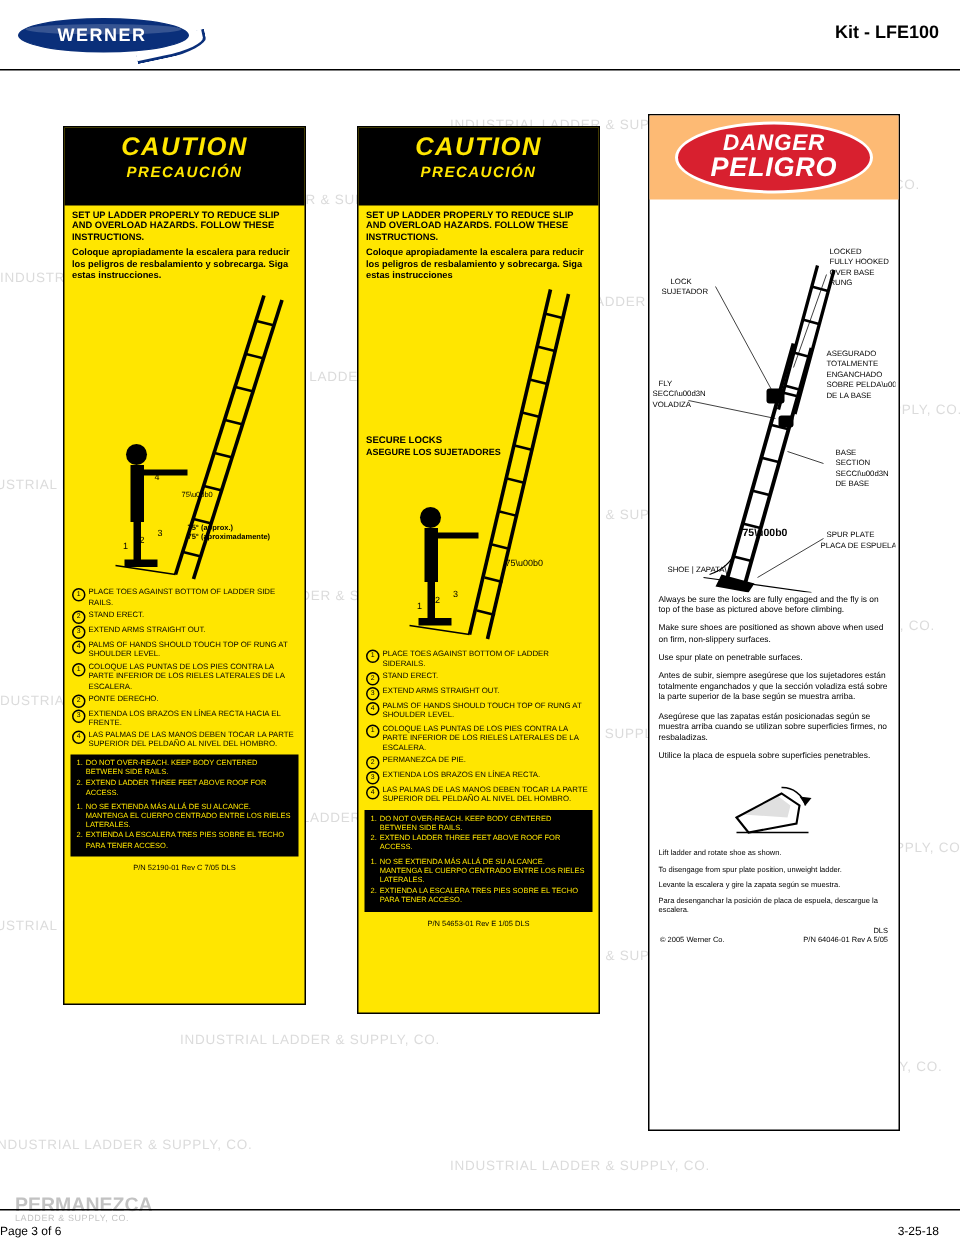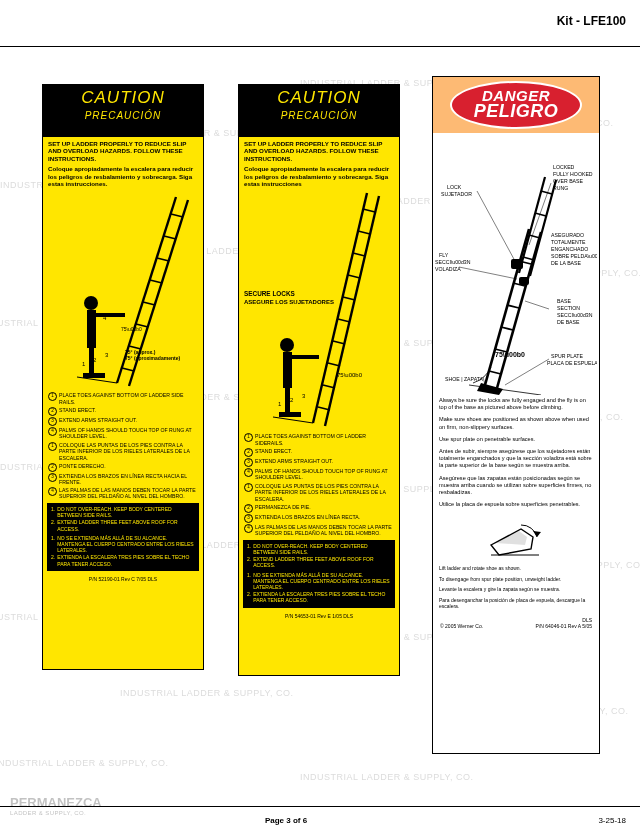--- a/index.html
+++ b/index.html
@@ -71,21 +71,21 @@
     position:absolute;left:0;top:46px;width:640px;height:1px;background:#000;
   }
 
   
   .panel{position:absolute;z-index:6;}
 
   
   .ylabel{background:#ffe600;border:1px solid #000;}
   .blackbar{
     background:#000;color:#ffe600;text-align:center;
-    font-weight:normal;font-style:italic;
+    font-weight:bold;font-style:italic;
   }
   .blackbar .l1{font-size:17px;letter-spacing:1px;line-height:19px;padding-top:3px;}
   .blackbar .l2{font-size:10px;letter-spacing:1px;line-height:17px;padding-bottom:13px;}
   .ytext{font-size:6.2px;font-weight:bold;line-height:7.4px;padding:3px 5px 0 5px;}
   .numlist{font-size:5.2px;line-height:6.6px;padding:0 5px;}
   .numlist div{display:flex;gap:2px;margin-bottom:1px;}
   .numlist .n{
     flex:0 0 auto;width:7px;height:7px;border:.6px solid #000;border-radius:50%;
     text-align:center;line-height:6.4px;font-size:4.6px;
   }
@@ -113,27 +113,32 @@
   .dtext{font-size:5.6px;line-height:7.2px;padding:2px 6px;}
   .dtext p{margin:0 0 5px 0;}
   .dfoot{font-size:5px;line-height:6.4px;padding:2px 6px 4px;}
   .dls{font-size:5px;text-align:right;padding-right:7px;}
 
   .calloutsvg{display:block;}
 
   
   .footer{position:absolute;left:0;bottom:0;width:640px;height:34px;z-index:10;}
   .foot-rule{position:absolute;left:0;top:0;width:640px;height:1px;background:#000;}
-  .page-label{position:absolute;left:0;top:10px;width:572px;text-align:center;font-size:8px;font-weight:bold;}
+  .page-label{position:absolute;left:0;top:10px;width:572px;font-size:8px;}
   .date-label{position:absolute;right:14px;top:10px;font-size:8px;}
 </style>
 </head>
 <body>
 
 <div class="header">
+  <div class="werner-logo">
+    <div class="oval"></div>
+    <div class="txt">WERNER</div>
+    <div class="swoosh"></div>
+  </div>
   <div class="kit">Kit - LFE100</div>
   <div class="head-rule"></div>
 </div>
 
 <div class="wm-layer">
   <div class="wm" style="left:300px;top:78px;">INDUSTRIAL LADDER &amp; SUPPLY, CO.</div>
   <div class="wm" style="left:440px;top:118px;">INDUSTRIAL LADDER &amp; SUPPLY, CO.</div>
   <div class="wm" style="left:110px;top:128px;">INDUSTRIAL LADDER &amp; SUPPLY, CO.</div>
   <div class="wm" style="left:0px;top:180px;">INDUSTRIAL LADDER &amp; SUPPLY, CO.</div>
   <div class="wm" style="left:330px;top:196px;">INDUSTRIAL LADDER &amp; SUPPLY, CO.</div>

